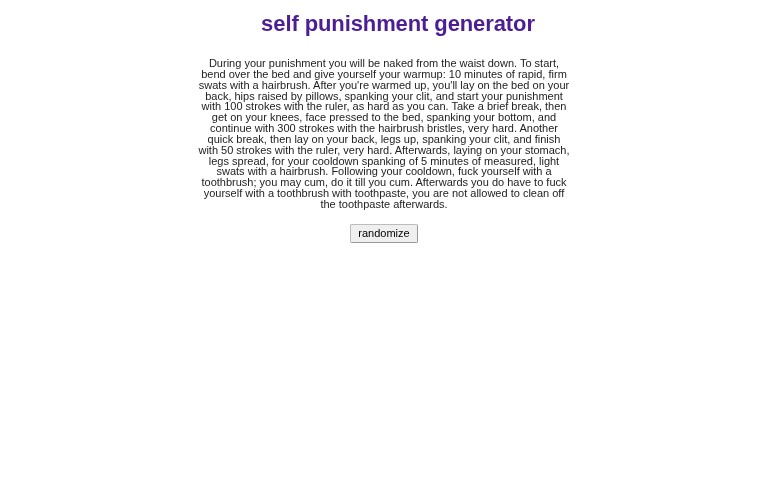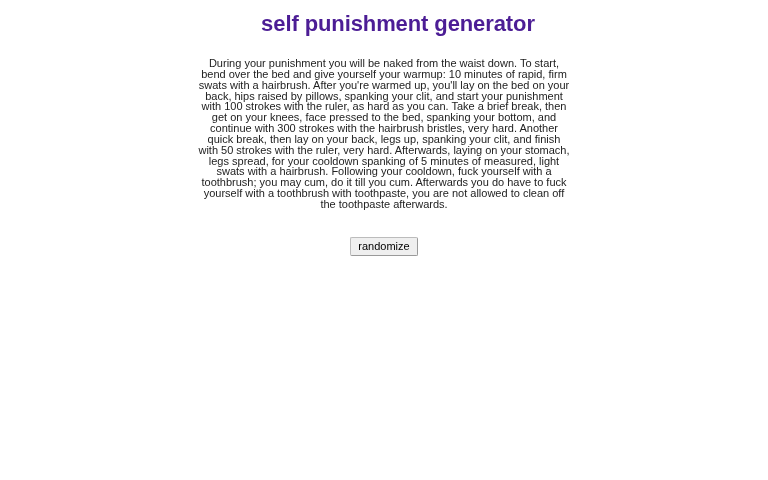--- a/index.html
+++ b/index.html
@@ -49,21 +49,21 @@
     margin: 12px;
     padding: 0;
     text-align: center;
     font-size: 11px;
     line-height: 10.85px;
     color: #222222;
     font-family: "Liberation Sans", sans-serif;
   }
 
   .button-row {
-    margin-top: 26px;
+    margin-top: 13px;
     text-align: center;
   }
 
   .randomize-button {
     display: inline-block;
     font-family: "Liberation Sans", sans-serif;
     font-size: 11px;
     line-height: normal;
     color: #000000;
     background-color: #efefef;

